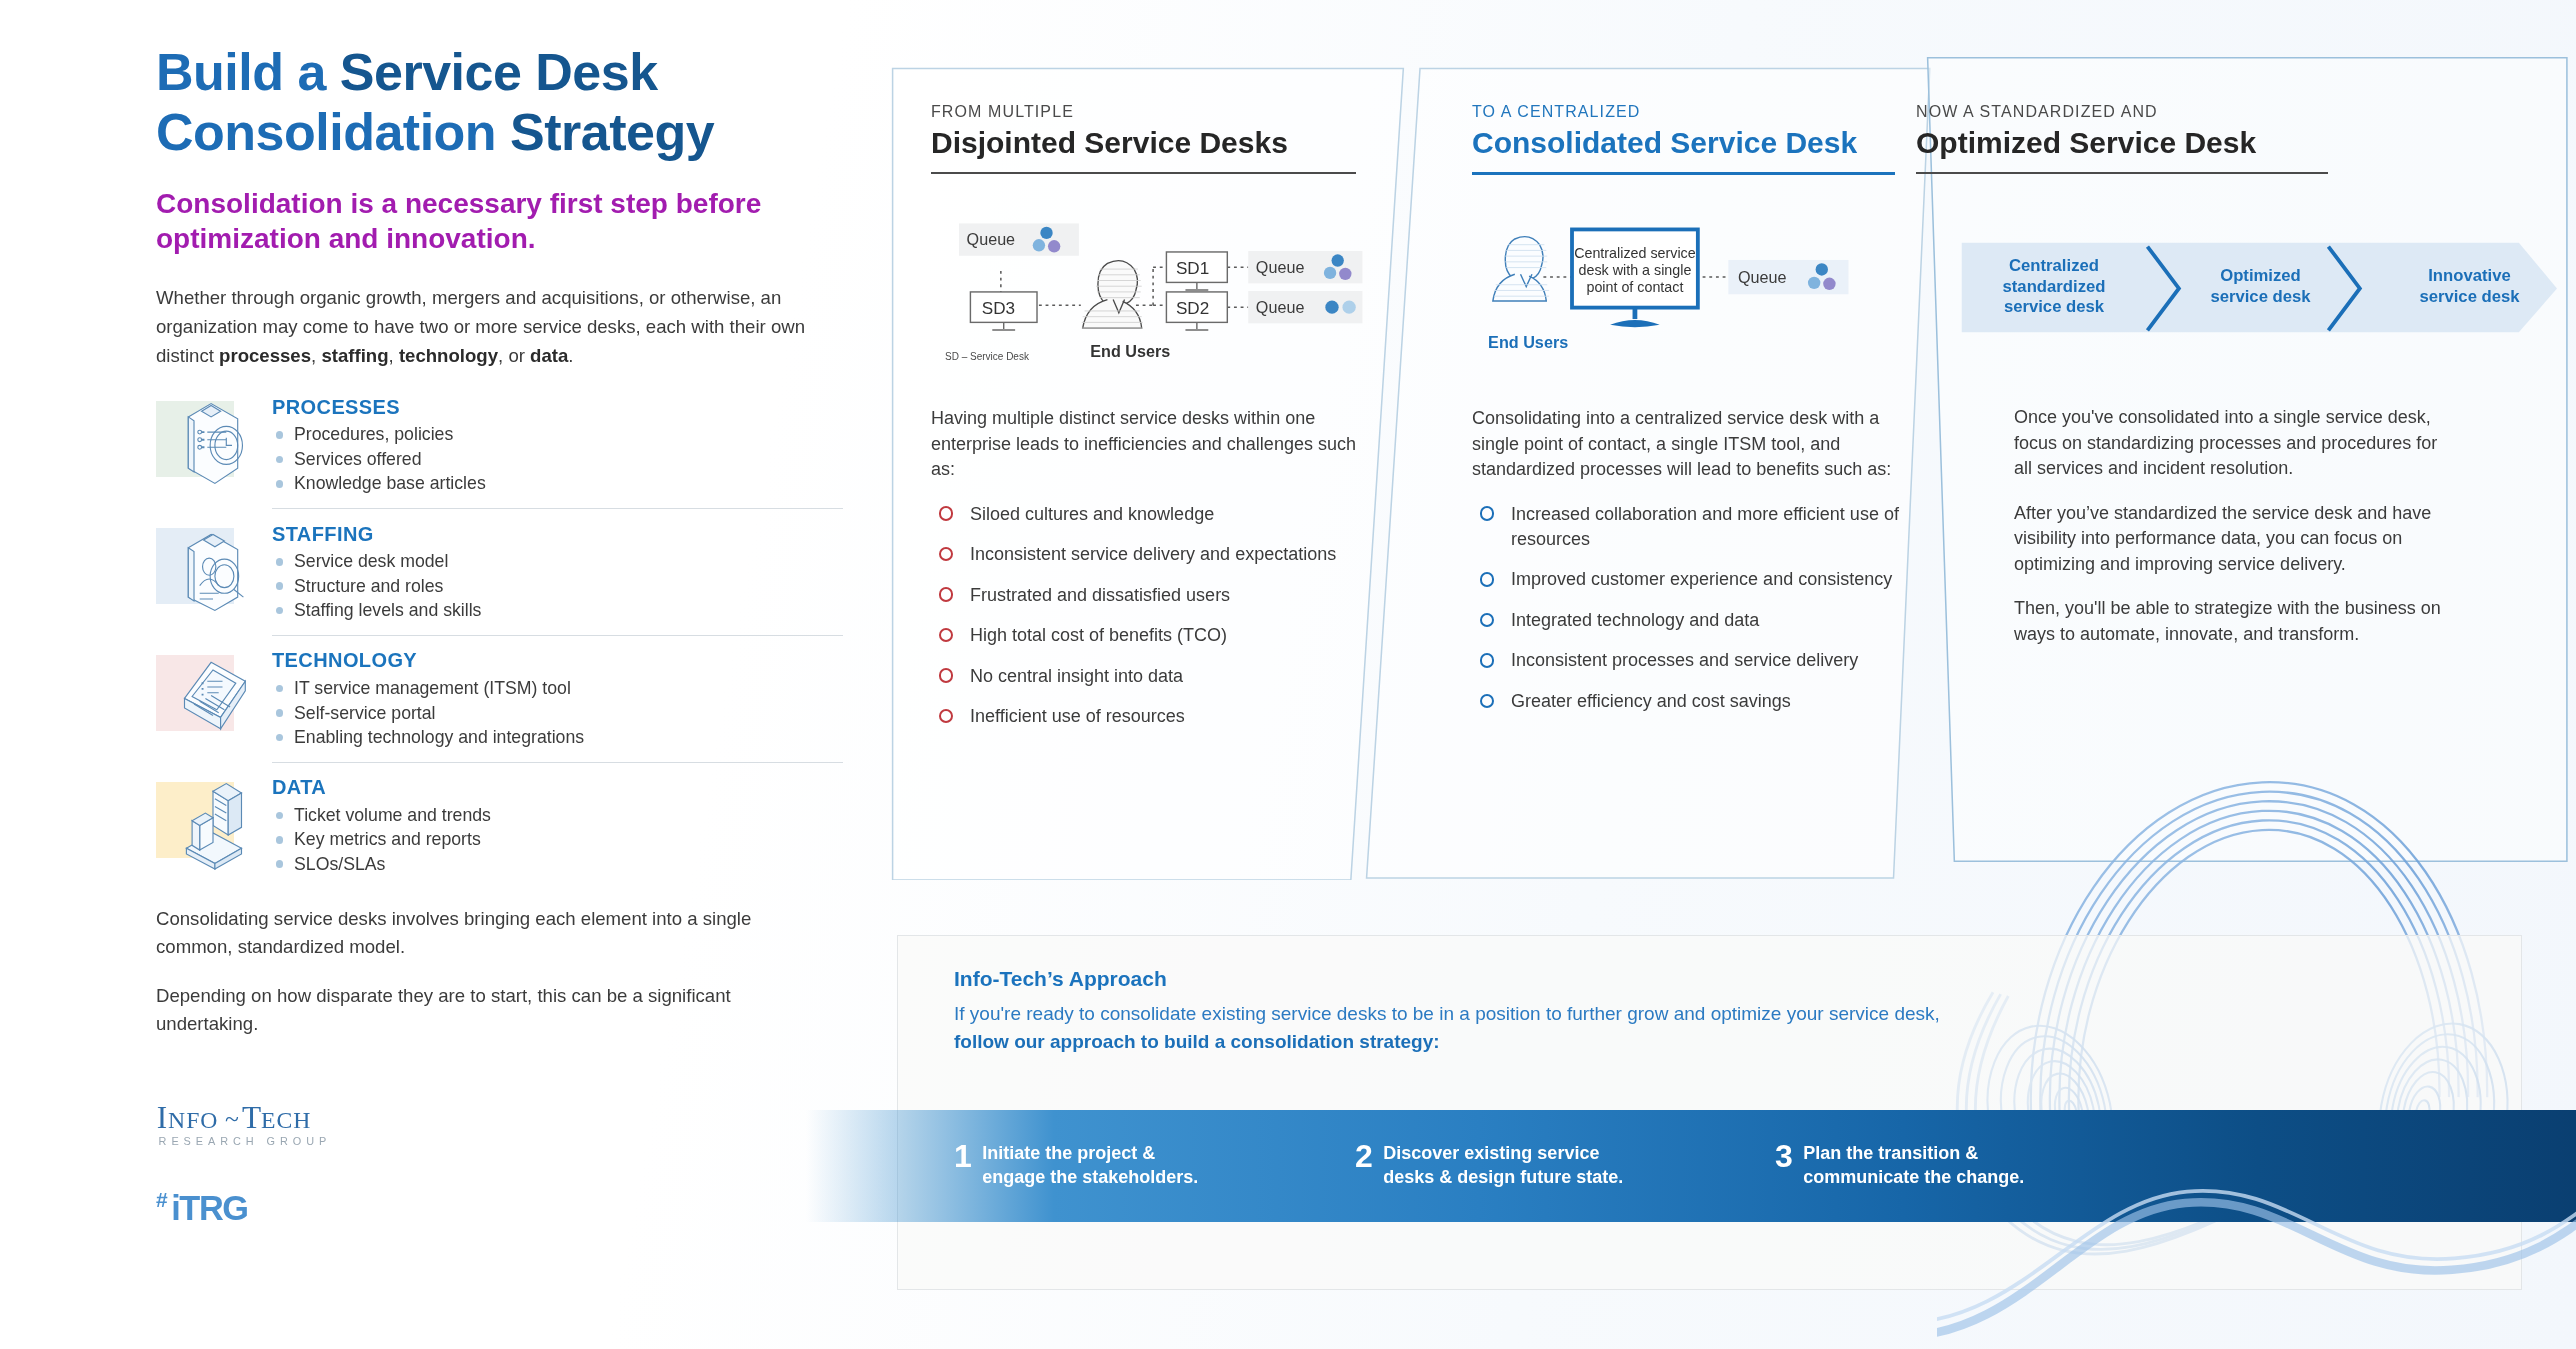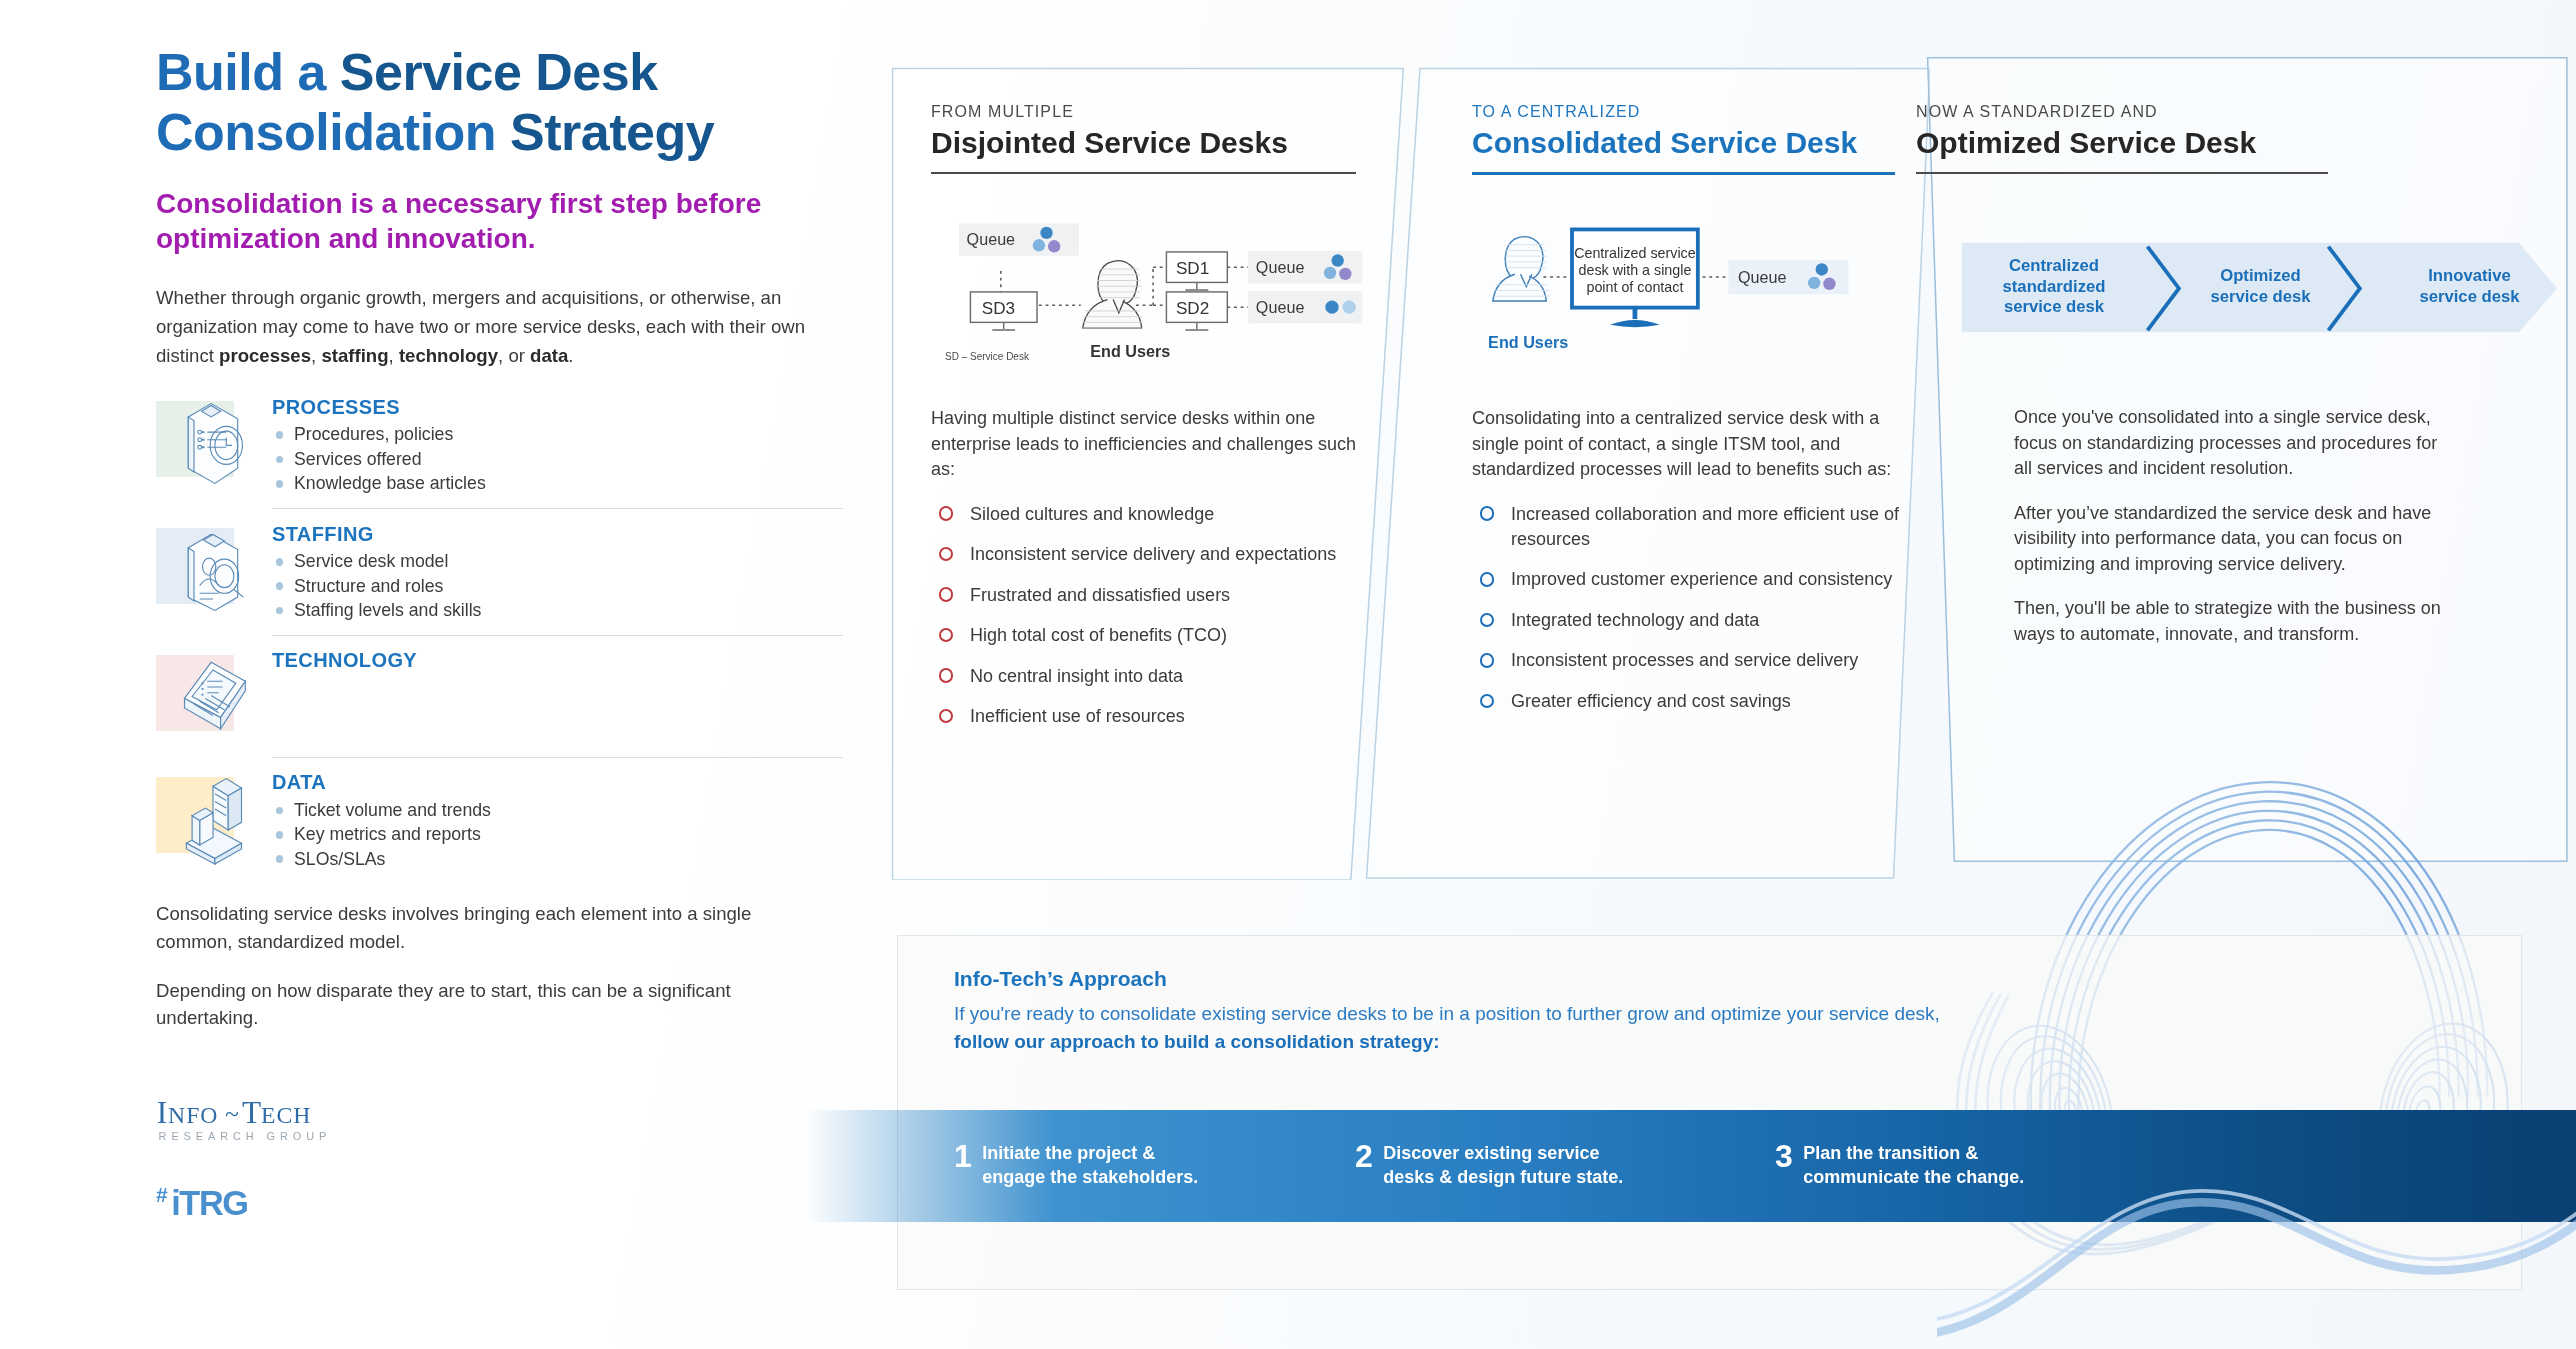--- a/index.html
+++ b/index.html
@@ -160,20 +160,25 @@
               <path d="M34 36 h2 M34 42 h2 M34 48 h2" stroke-width="2"></path>
               <path d="M40 34 h16 M40 40 h16 M40 46 h12"></path>
               <path d="M16 52 L16 62 L54 84 L54 72 Z" fill="#eef5fb"></path>
               <path d="M54 72 L80 34 L80 44 L54 84 Z" fill="#e6eff8"></path>
               <path d="M26 58 L46 70 M32 55 L52 67 M38 52 L58 64 M44 49 L64 61"></path>
             </g>
           </svg>
         </div>
         <div class="cat-body">
           <p class="cat-name">TECHNOLOGY</p>
+          <ul class="cat-ul">
+            <li>IT service management (ITSM) tool</li>
+            <li>Self-service portal</li>
+            <li>Enabling technology and integrations</li>
+          </ul>
         </div>
       </div>
       <div class="cat-sep"></div>
 
       <div class="cat">
         <div class="cat-thumb">
           <div class="swatch" style="background:#fdeec9"></div>
           <svg width="88" height="95" viewBox="0 0 92 100">
             <g fill="none" stroke="#5b8ab5" stroke-width="1.2">
               <path d="M18 76 L46 60 L76 76 L48 92 Z" fill="#f2f8fd"></path>

